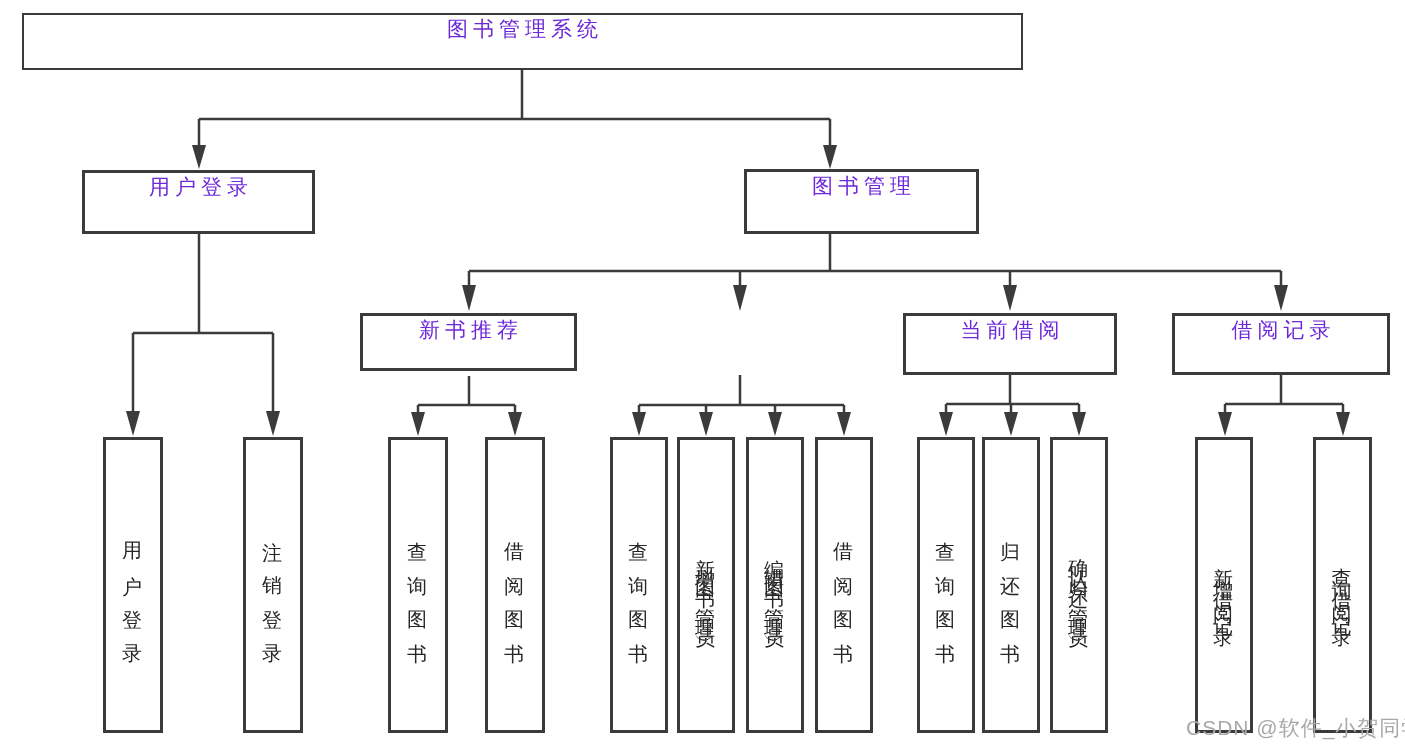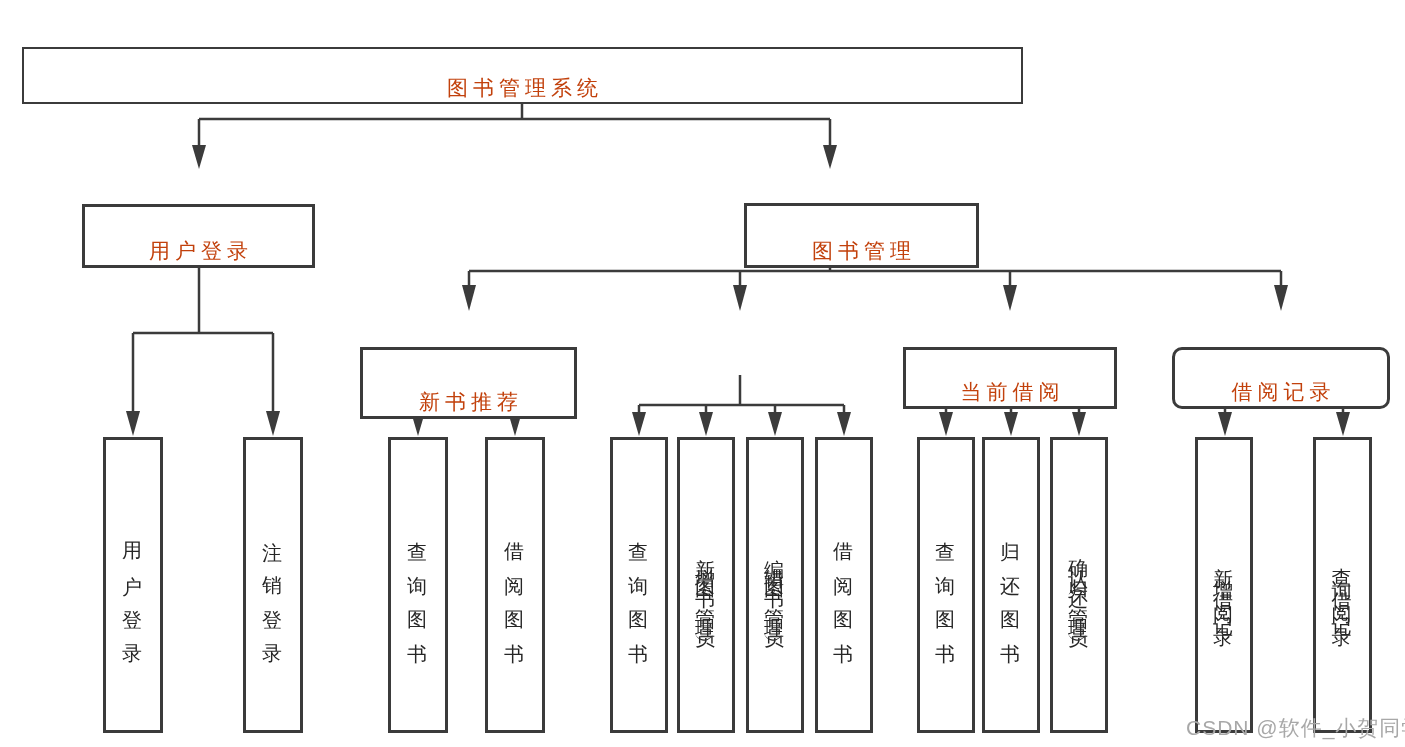--- a/index.html
+++ b/index.html
@@ -9,24 +9,23 @@
     background:#ffffff;
     font-family:"Liberation Sans","DejaVu Sans",sans-serif;
     overflow:hidden;
   }
   svg.connectors{position:absolute;left:0;top:0;z-index:1;}
   .node{
     position:absolute;
     background:#ffffff;
     border:3px solid #3b3b3b;
     box-sizing:border-box;
-    display:flex;align-items:flex-end;justify-content:center;
-    color:#c2410c;
+    display:flex;align-items:flex-start;justify-content:center;
+    color:#6d28d9;
     z-index:2;
-    margin-top:34px;
   }
   .node.root{border-width:2px;}
   .hlabel{
     font-size:21px;
     letter-spacing:5px;
     text-indent:5px;
     white-space:nowrap;
   }
   .vbox{
     position:absolute;
@@ -131,27 +130,27 @@
     <span class="hlabel">图书管理系统</span>
   </div>
 
   <div class="node" style="left:82px;top:170px;width:233px;height:64px;">
     <span class="hlabel">用户登录</span>
   </div>
   <div class="node" style="left:744px;top:169px;width:235px;height:65px;">
     <span class="hlabel">图书管理</span>
   </div>
 
-  <div class="node" style="left:360px;top:313px;width:217px;height:72px;">
+  <div class="node" style="left:360px;top:313px;width:217px;height:58px;">
     <span class="hlabel">新书推荐</span>
   </div>
   <div class="node" style="left:903px;top:313px;width:214px;height:62px;">
     <span class="hlabel">当前借阅</span>
   </div>
-  <div class="node" style="left:1172px;top:313px;width:218px;height:62px;border-radius:10px;">
+  <div class="node" style="left:1172px;top:313px;width:218px;height:62px;">
     <span class="hlabel">借阅记录</span>
   </div>
 
   <div class="vbox sp4" style="left:103px;top:437px;width:60px;height:296px;">
     <span>用户登录</span>
   </div>
   <div class="vbox sp4" style="left:243px;top:437px;width:60px;height:296px;">
     <span>注销登录</span>
   </div>
 

